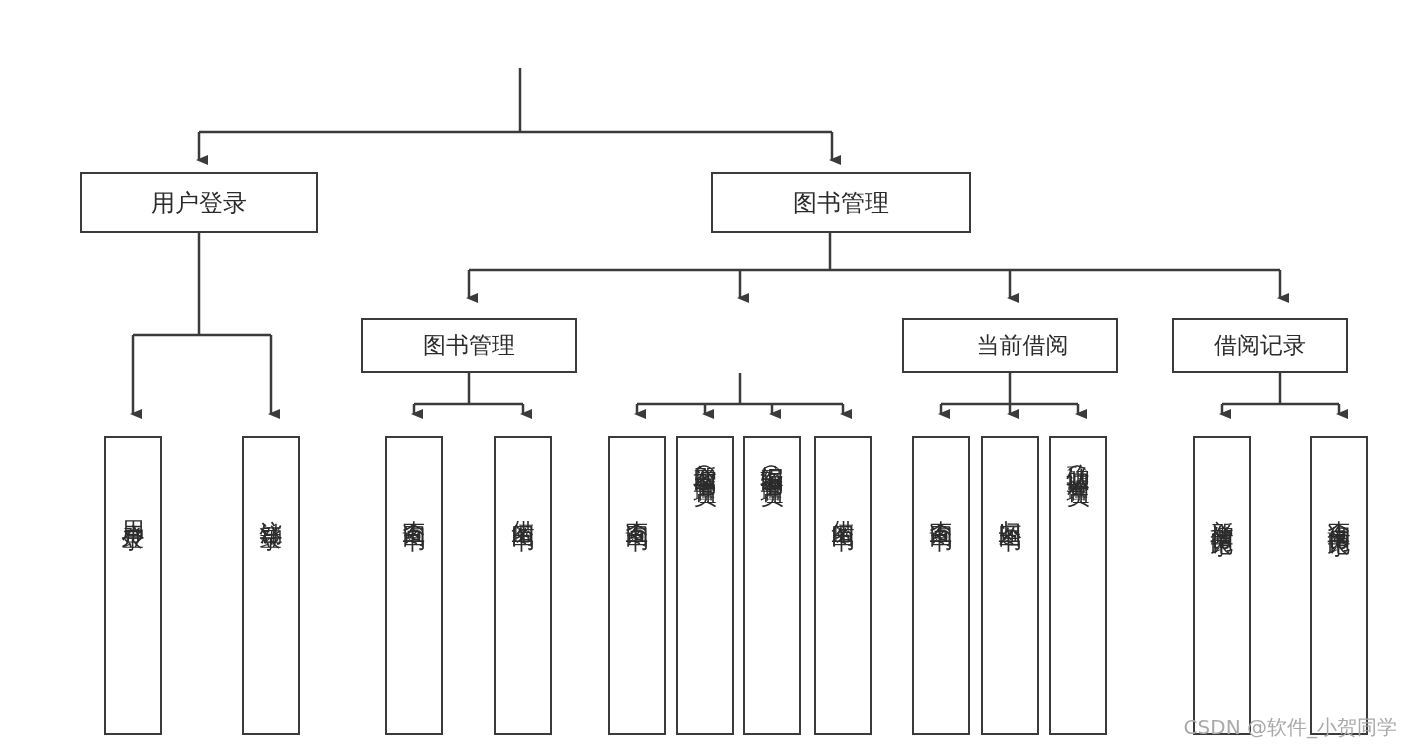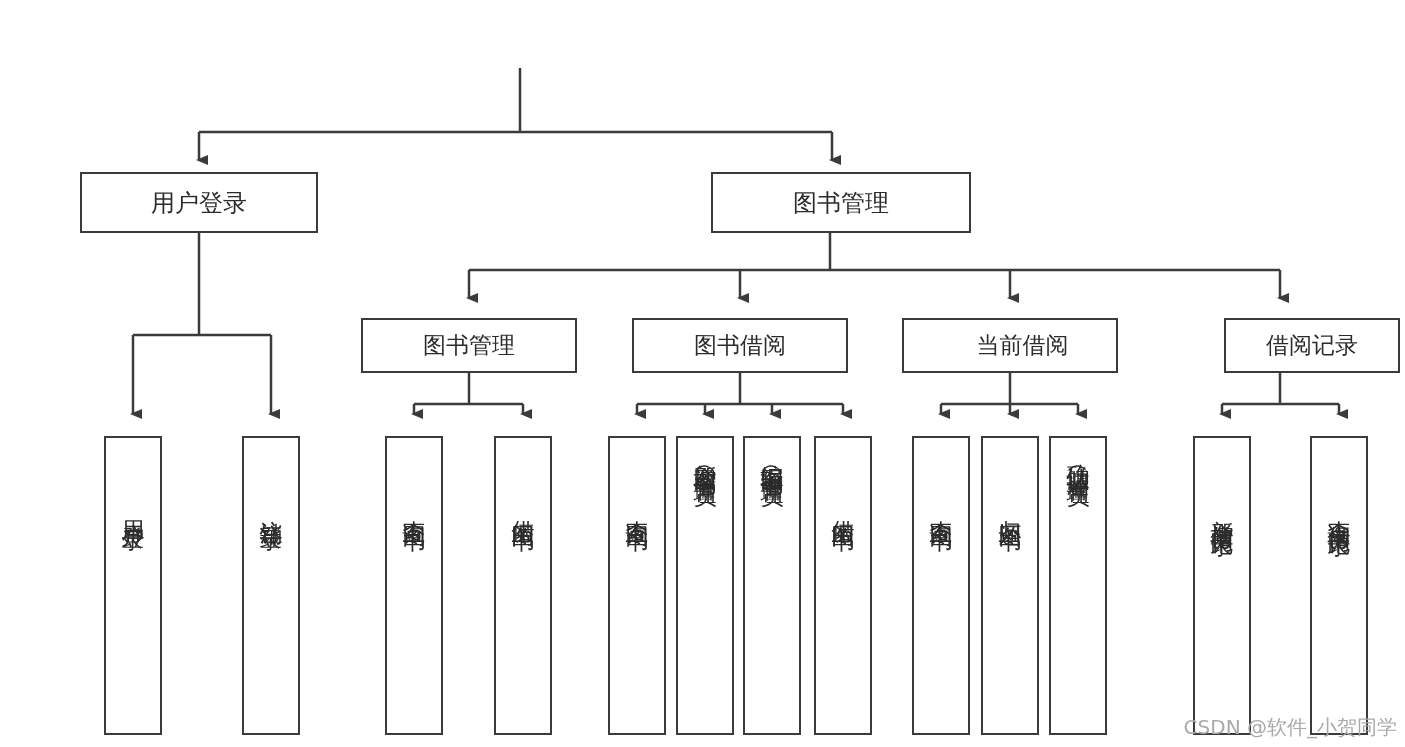--- a/index.html
+++ b/index.html
@@ -132,27 +132,24 @@
   <div class="node level-2" style="left:80px; top:172px; width:238px; height:61px;">
     <span class="node-label">用户登录</span>
   </div>
   <div class="node level-2" style="left:711px; top:172px; width:260px; height:61px;">
     <span class="node-label">图书管理</span>
   </div>
 
   <div class="node level-3" style="left:361px; top:318px; width:216px; height:55px;">
     <span class="node-label">图书管理</span>
   </div>
-  <div class="node level-3" style="left:632px; top:318px; width:216px; height:55px;">
-    <span class="node-label">图书借阅</span>
-  </div>
   <div class="node level-3" style="left:902px; top:318px; width:216px; height:55px;padding-left:25px;">
     <span class="node-label">当前借阅</span>
   </div>
-  <div class="node level-3" style="left:1224px; top:318px; width:176px; height:55px;justify-content:center;">
+  <div class="node level-3" style="left:1172px; top:318px; width:176px; height:55px;justify-content:center;">
     <span class="node-label">借阅记录</span>
   </div>
 
   <div class="node leaf leaf-mid" style="left:104px; top:436px; width:58px; height:299px;">
     <span class="node-label">用户登录</span>
   </div>
   <div class="node leaf leaf-mid" style="left:242px; top:436px; width:58px; height:299px;">
     <span class="node-label">注销登录</span>
   </div>
 

